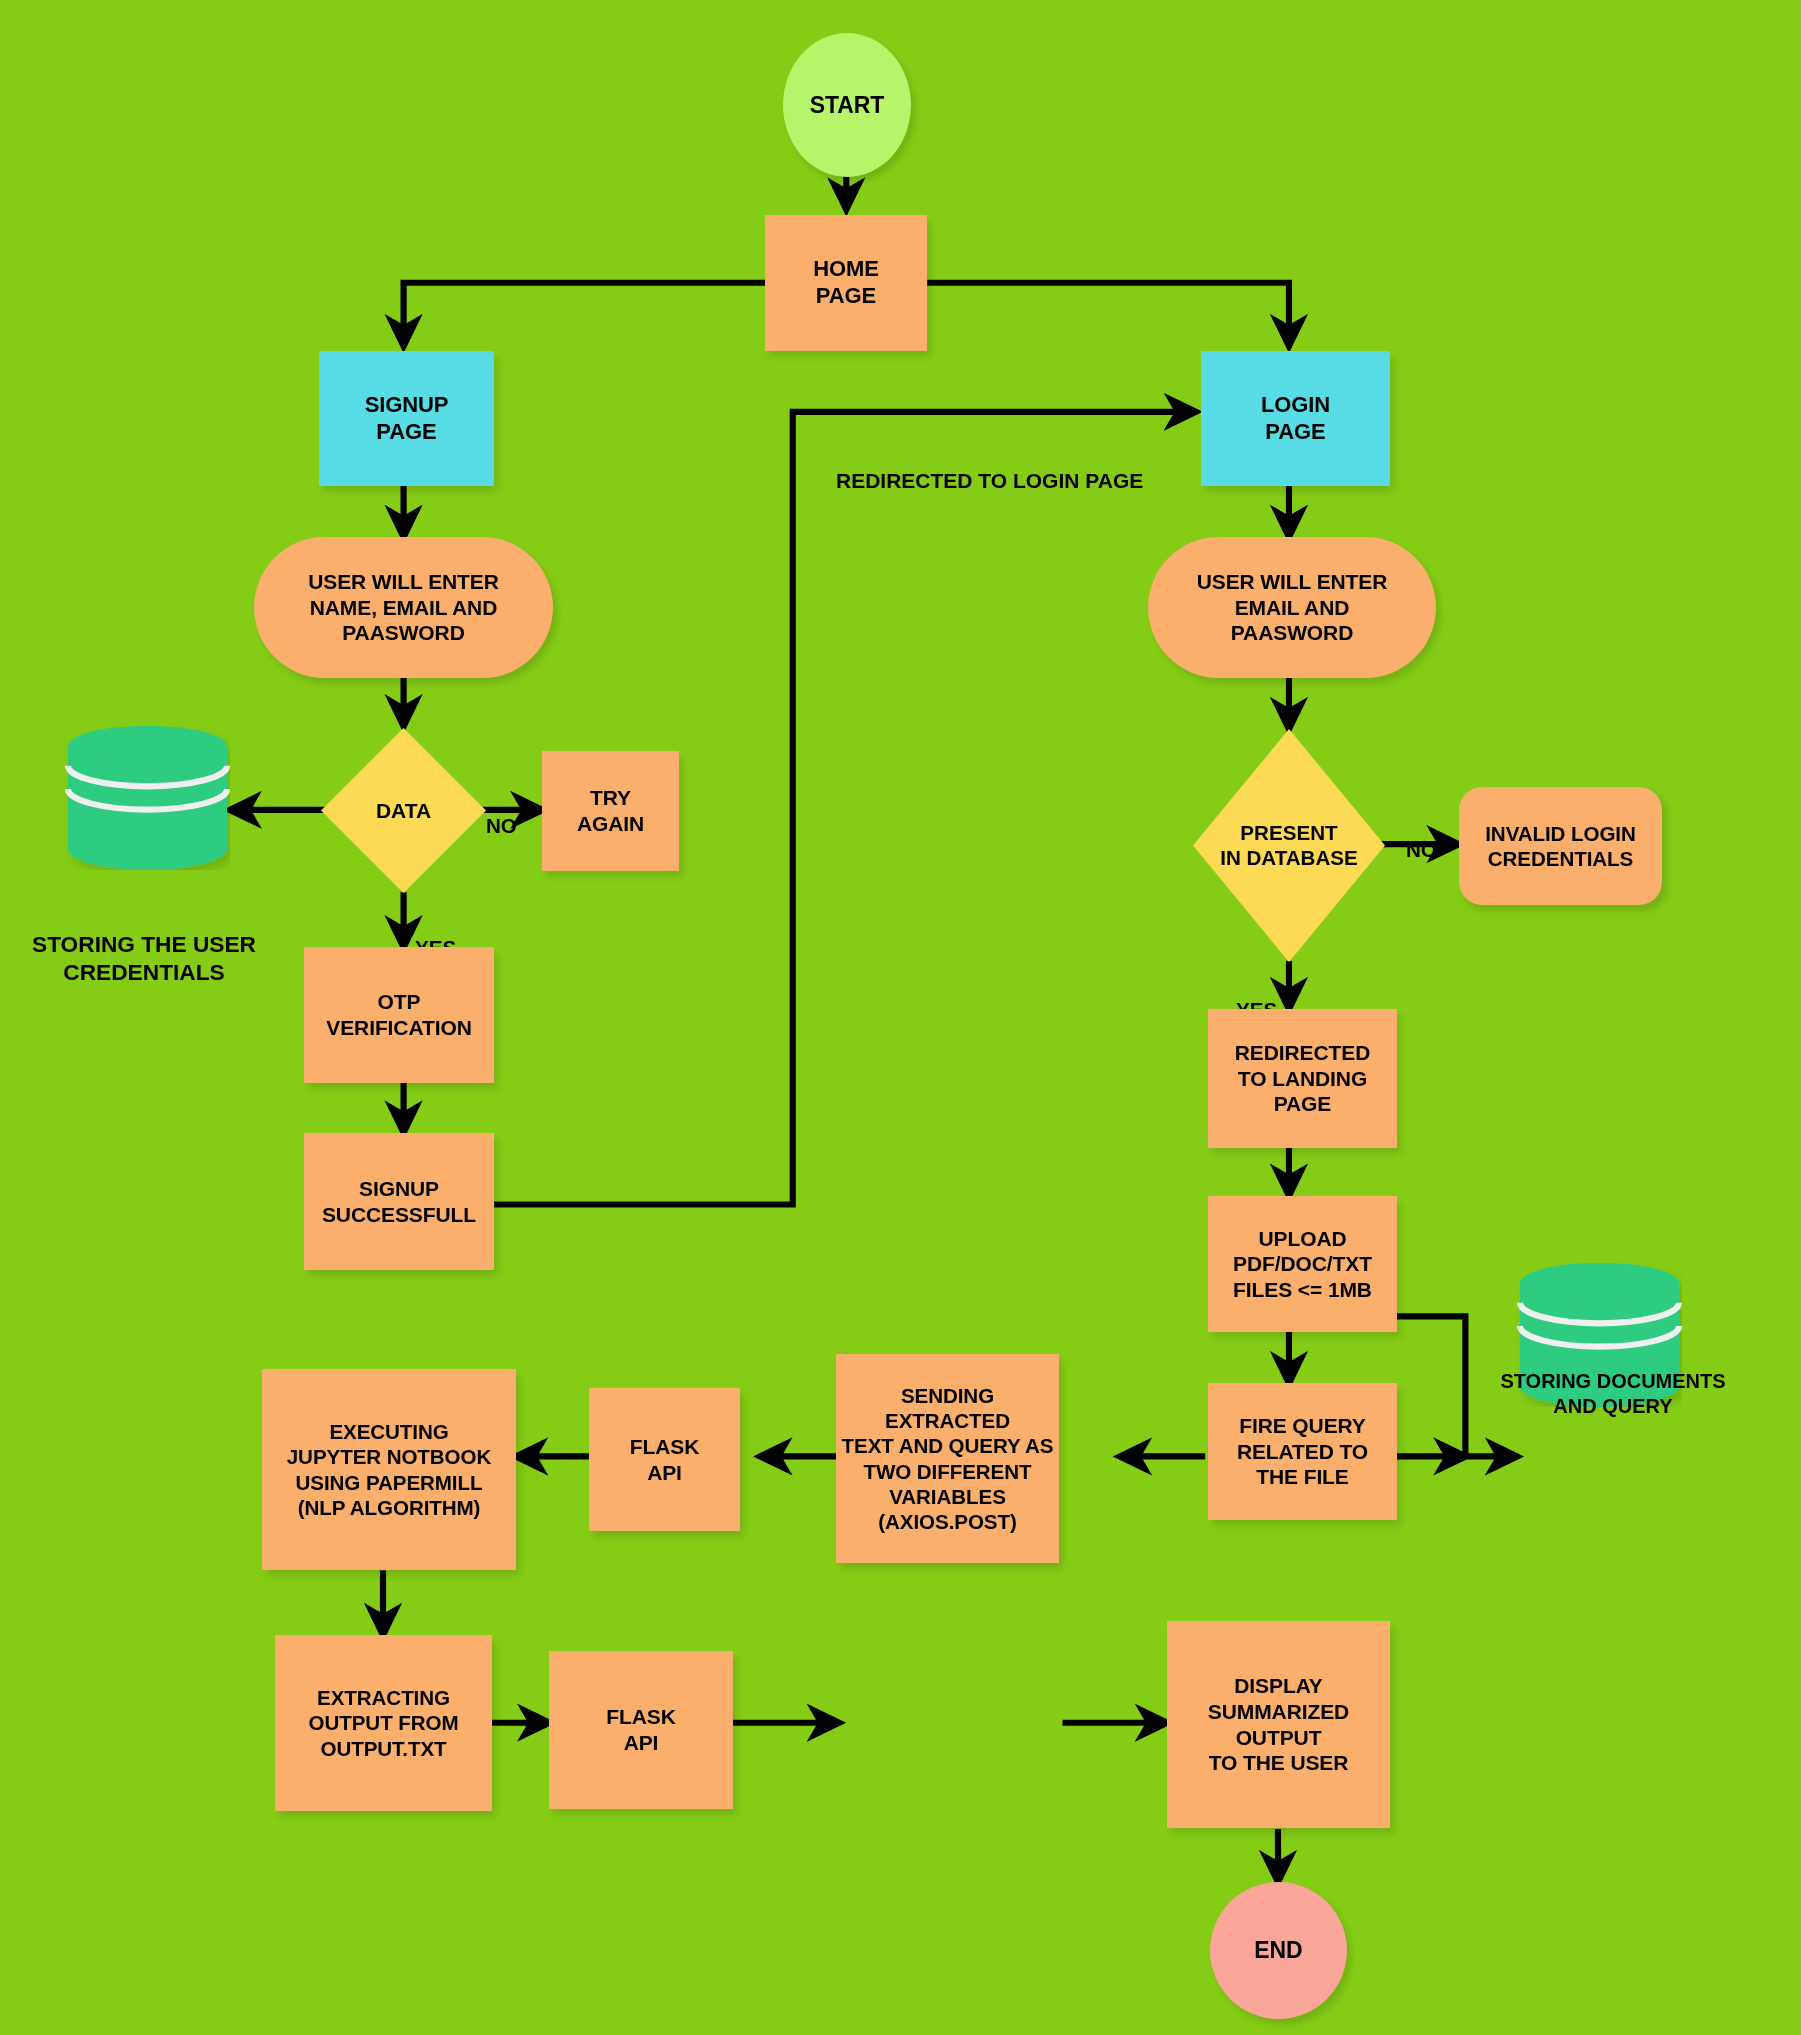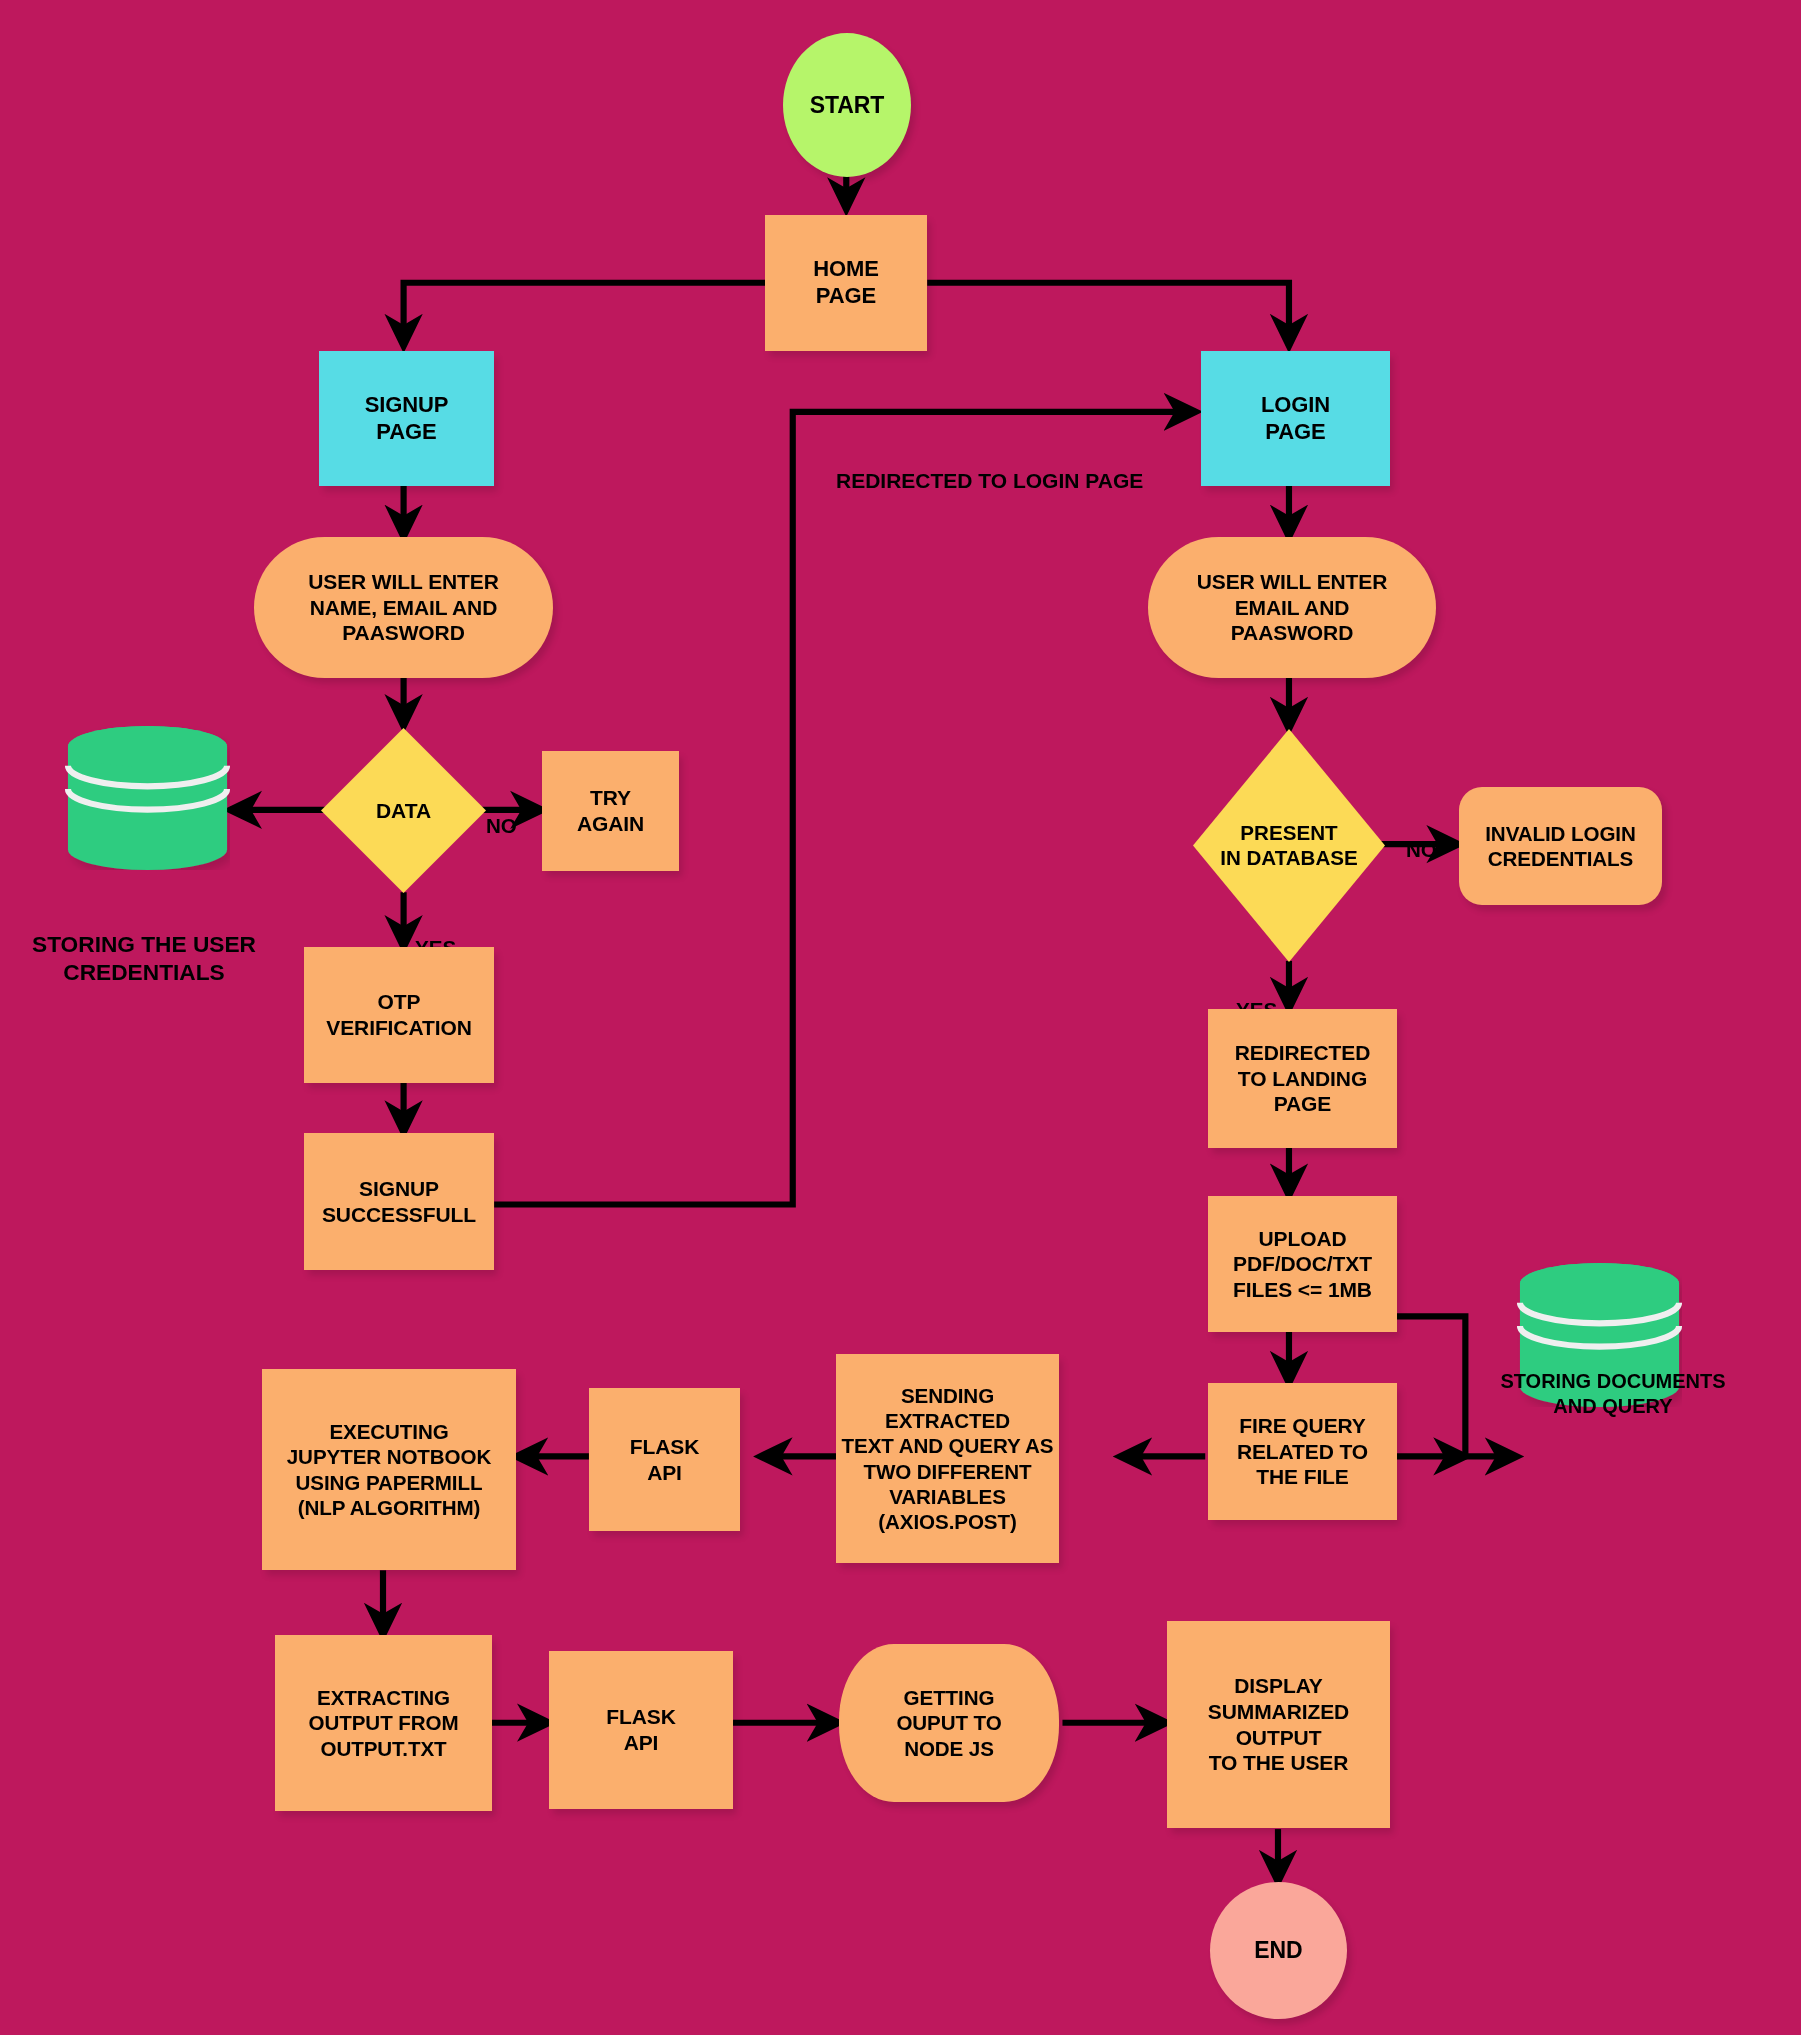--- a/index.html
+++ b/index.html
@@ -1,17 +1,17 @@
 <!DOCTYPE html>
 <html style="font-size:11px"><head>
 <meta charset="utf-8">
 <style>
   html,body{margin:0;padding:0;background:#ffffff;}
   body{width:1801px;height:2035px;font-family:"Liberation Sans",sans-serif;overflow:hidden;}
-  #stage{position:relative;width:1801px;height:2035px;background:#be185d;}
+  #stage{position:relative;width:1801px;height:2035px;background:#84cc16;}
   svg#edges{position:absolute;left:0;top:0;width:1801px;height:2035px;}
 
   .node{position:absolute;display:flex;align-items:center;justify-content:center;
         text-align:center;font-weight:700;color:#000;line-height:1.22;
         font-family:"Liberation Sans",sans-serif;letter-spacing:-0.1px;
         box-sizing:border-box;}
   .rect{background:#FBAF6D;box-shadow:4.1px 5.5px 6.9px rgba(0,0,0,.13);}
   .rect.cyan{background:#57DCE5;}
   .stadium{background:#FBAF6D;border-radius:686px;box-shadow:4.1px 5.5px 6.9px rgba(0,0,0,.13);}
   .softrect{background:#FBAF6D;border-radius:23px;box-shadow:4.1px 5.5px 6.9px rgba(0,0,0,.13);}
@@ -210,23 +210,20 @@
 OUTPUT.TXT</div>
 
   <div class="node rect" style="left:262px;top:1369px;width:254px;height:201px;font-size:20.6px;white-space:pre-line;padding:0 4.1px;">EXECUTING
 JUPYTER NOTBOOK
 USING PAPERMILL
 (NLP ALGORITHM)</div>
 
   <div class="node rect" style="left:549px;top:1651px;width:184px;height:158px;font-size:21px;white-space:pre-line;">FLASK
 API</div>
 
-  <div class="node stadium" style="left:839px;top:1644px;width:220px;height:158px;font-size:20.6px;white-space:pre-line;border-radius:55px/76px;">GETTING
-OUPUT TO
-NODE JS</div>
 
   <div class="node rect" style="left:1167px;top:1621px;width:223px;height:207px;font-size:21px;white-space:pre-line;">DISPLAY
 SUMMARIZED
 OUTPUT
 TO THE USER</div>
 
   <div class="node ellipse ell-end" style="left:1210px;top:1882px;width:137px;height:137px;font-size:23px;">END</div>
 
 </div>
 

